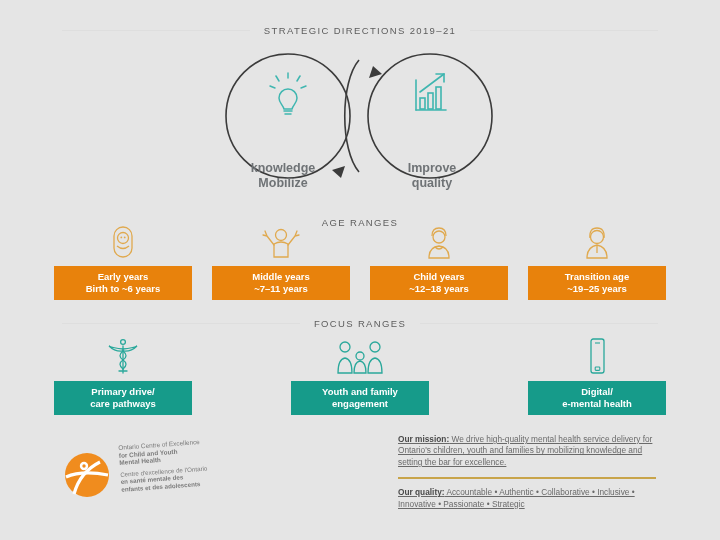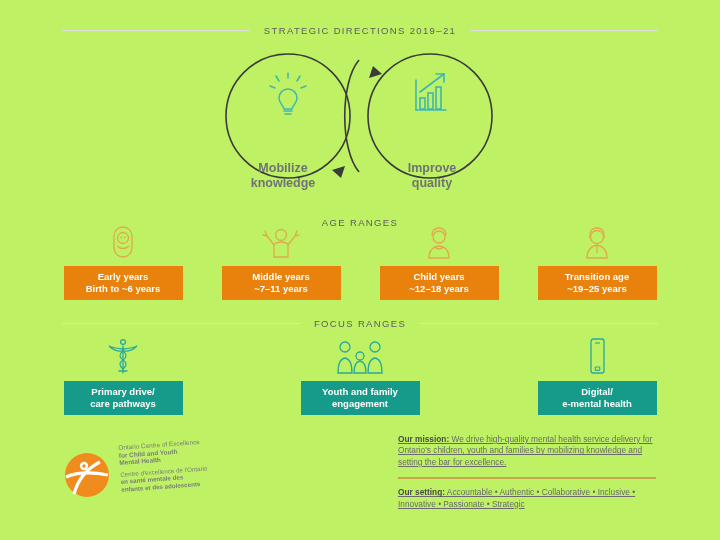--- a/index.html
+++ b/index.html
@@ -3,21 +3,21 @@
 <meta charset="utf-8">
 <style>
   html,body{margin:0;padding:0;}
   body{
     width:720px;height:540px;
     background:#ffffff;
     font-family:"Liberation Sans", sans-serif;
     overflow:hidden;
     position:relative;
   }
-  .page{position:absolute;inset:0;background:#bef264;}
+  .page{position:absolute;inset:0;background:#e5e5e5;}
 
   
   .sec-head{
     position:absolute;left:62px;right:62px;
     display:flex;align-items:center;gap:14px;
   }
   .sec-head .rule{flex:1;height:1px;background:#dedede;}
   .sec-head .rule.left{flex:1;}
   .sec-head .label{
     font-size:9.5px;letter-spacing:1.35px;color:#5d5d5d;
@@ -32,21 +32,21 @@
     font-size:12.5px;line-height:15px;color:#6f7376;font-weight:700;
   }
   .circle-text.left{left:218px;top:115px;width:130px;}
   .circle-text.right{left:372px;top:115px;width:120px;}
 
   
   .row{position:absolute;left:62px;width:596px;display:flex;justify-content:space-between;}
   .cell{width:122px;display:flex;flex-direction:column;align-items:center;}
   .cell .icon{height:40px;display:flex;align-items:flex-end;justify-content:center;margin-bottom:4px;}
   .cell .box{
-    width:119px;min-height:34px;box-sizing:border-box;
+    width:138px;min-height:34px;box-sizing:border-box;
     display:flex;flex-direction:column;align-items:center;justify-content:center;
     color:#fff;font-size:9.5px;line-height:12px;font-weight:700;text-align:center;
     padding:5px 4px;
   }
   .box.orange{background:#E8820C;}
   .box.teal{background:#169B8A;}
   .box .l2{font-weight:700;}
 
   
   .logo-wrap{position:absolute;left:62px;top:440px;width:250px;height:70px;}
@@ -107,22 +107,22 @@
         <line x1="-14" y1="14" x2="16" y2="14"></line>
         <rect x="-10" y="2" width="5" height="11"></rect>
         <rect x="-2" y="-3" width="5" height="16"></rect>
         <rect x="6" y="-9" width="5" height="22"></rect>
         <path d="M-10 -4 L 14 -22"></path>
         <path d="M6 -22 l8 0 l0 8"></path>
       </g>
     </svg>
 
     <div class="circle-text left">
+      <div>knowledge</div>
       <div>Mobilize</div>
-      <div>knowledge</div>
     </div>
     <div class="circle-text right">
       <div>Improve</div>
       <div>quality</div>
     </div>
   </div>
 
   <div class="sec-head" style="top:203px;flex-direction:column;">
     <div class="rule left"></div>
     <div class="label">AGE RANGES</div>
@@ -276,16 +276,16 @@
         <div class="thin">Centre d'excellence de l'Ontario</div>
         <div>en santé mentale des</div>
         <div>enfants et des adolescents</div>
       </div>
     </div>
   </div>
 
   <div class="mission">
     <p><b>Our mission:</b><span> We drive high-quality mental health service delivery for Ontario's children, youth and families by mobilizing knowledge and setting the bar for excellence.</span></p>
     <div class="divider"></div>
-    <p><b>Our setting:</b><span> Accountable • Authentic • Collaborative • Inclusive • Innovative • Passionate • Strategic</span></p>
+    <p><b>Our quality:</b><span> Accountable • Authentic • Collaborative • Inclusive • Innovative • Passionate • Strategic</span></p>
   </div>
 
 </div>
 
 </body></html>

